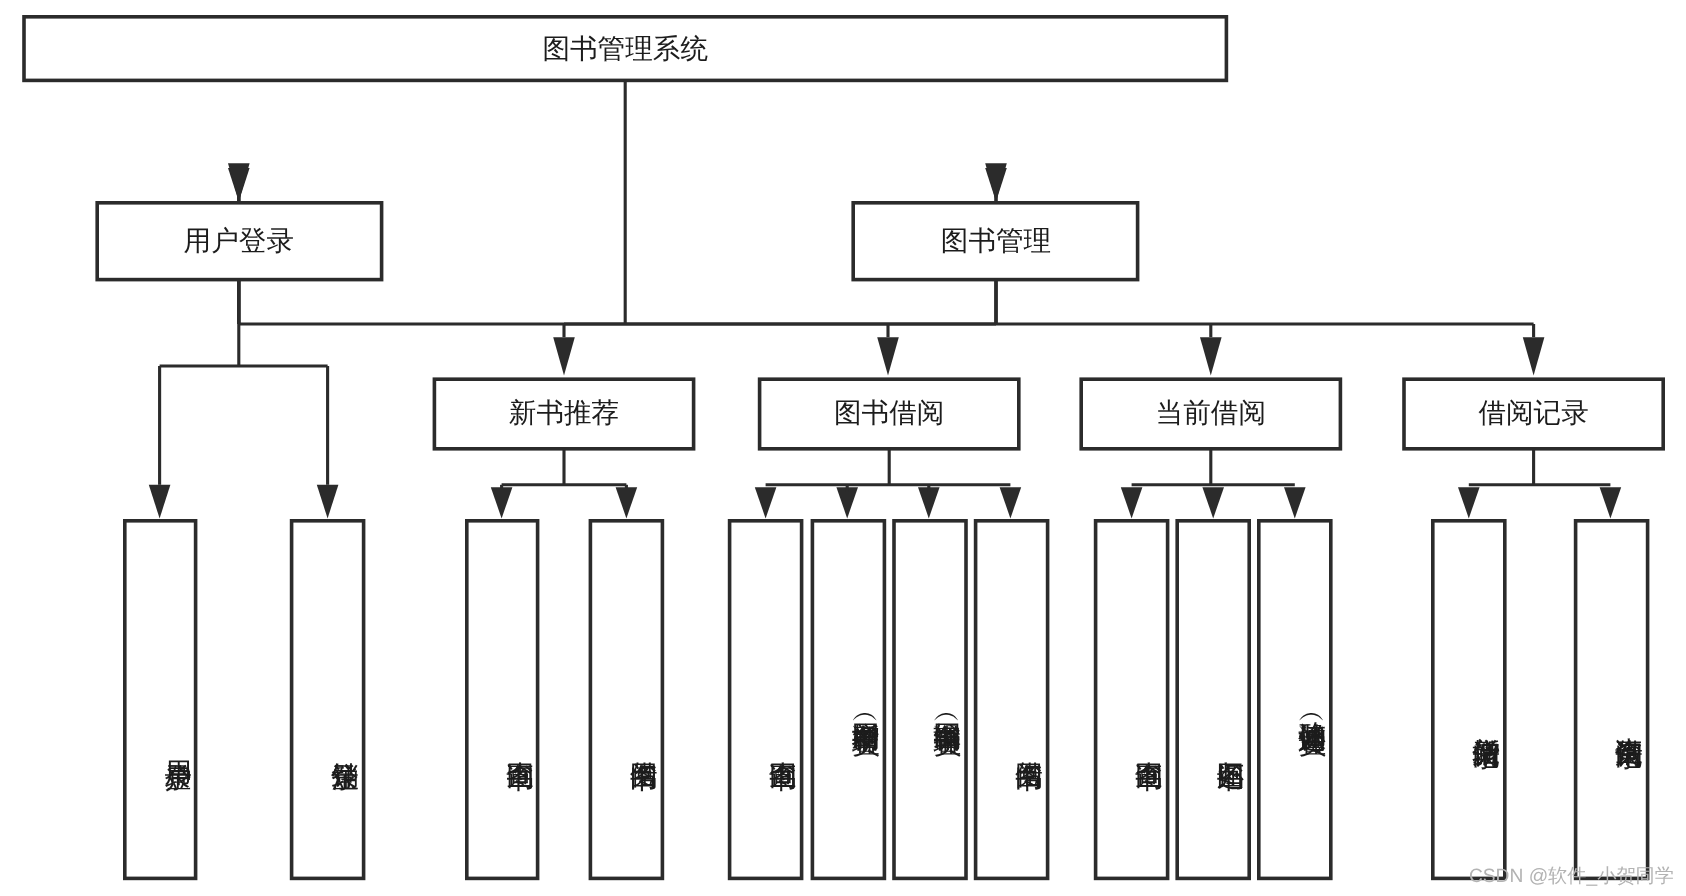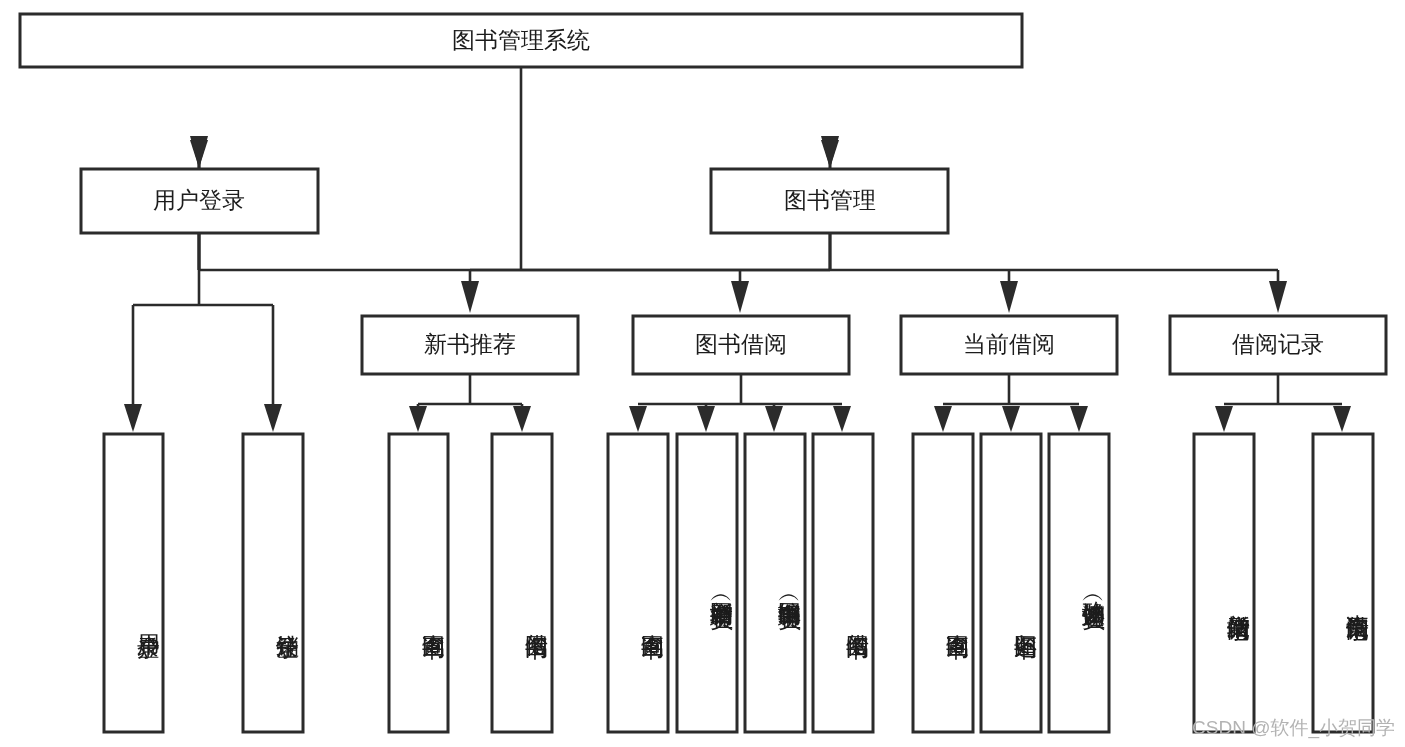--- a/index.html
+++ b/index.html
@@ -57,21 +57,21 @@
     color: #1c1c1c;
     letter-spacing: 1px;
     white-space: nowrap;
     text-align: center;
   }
   .watermark {
     position: absolute;
     right: 10px;
     bottom: 6px;
     font-family: "Liberation Sans", "DejaVu Sans", sans-serif;
-    font-size: 19px;
+    font-size: 16px;
     color: #b3b3b3;
     white-space: nowrap;
     user-select: none;
     text-align: center;
   }
 </style>
 </head>
 <body>
 
 <div id="chart-root">

